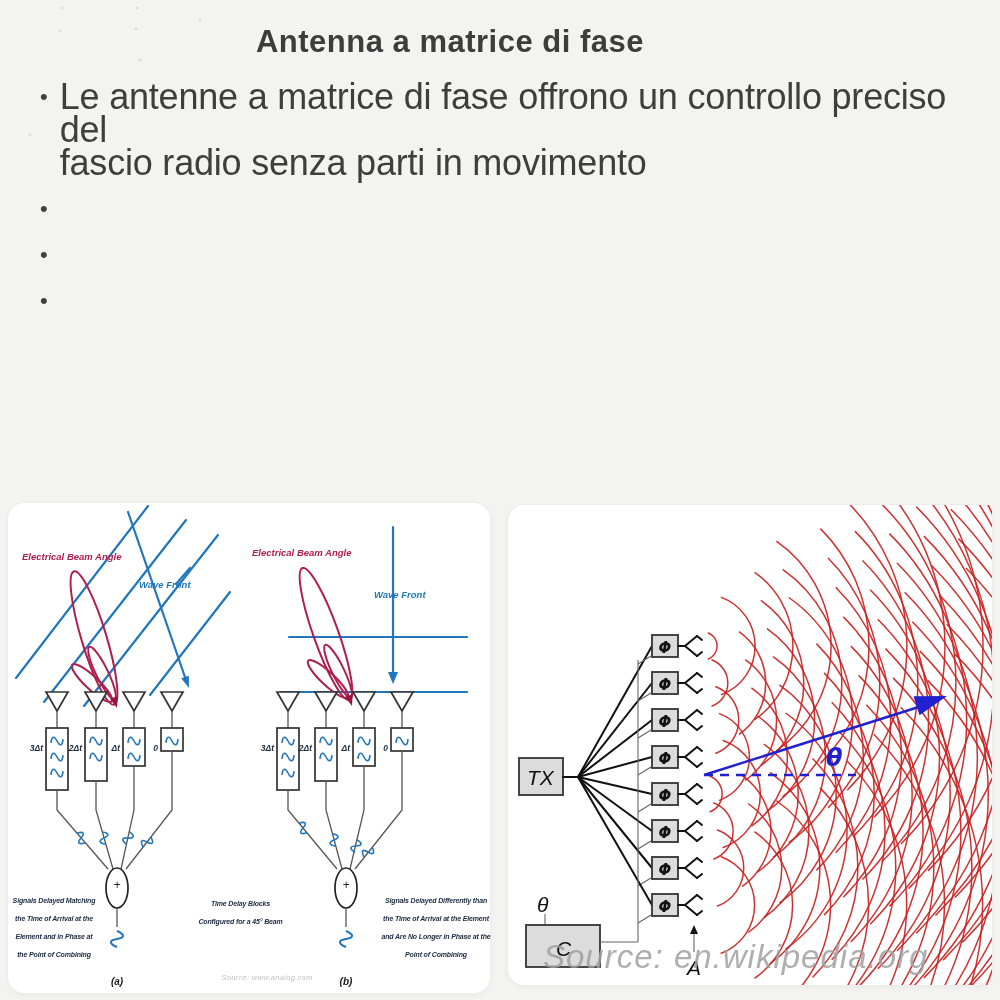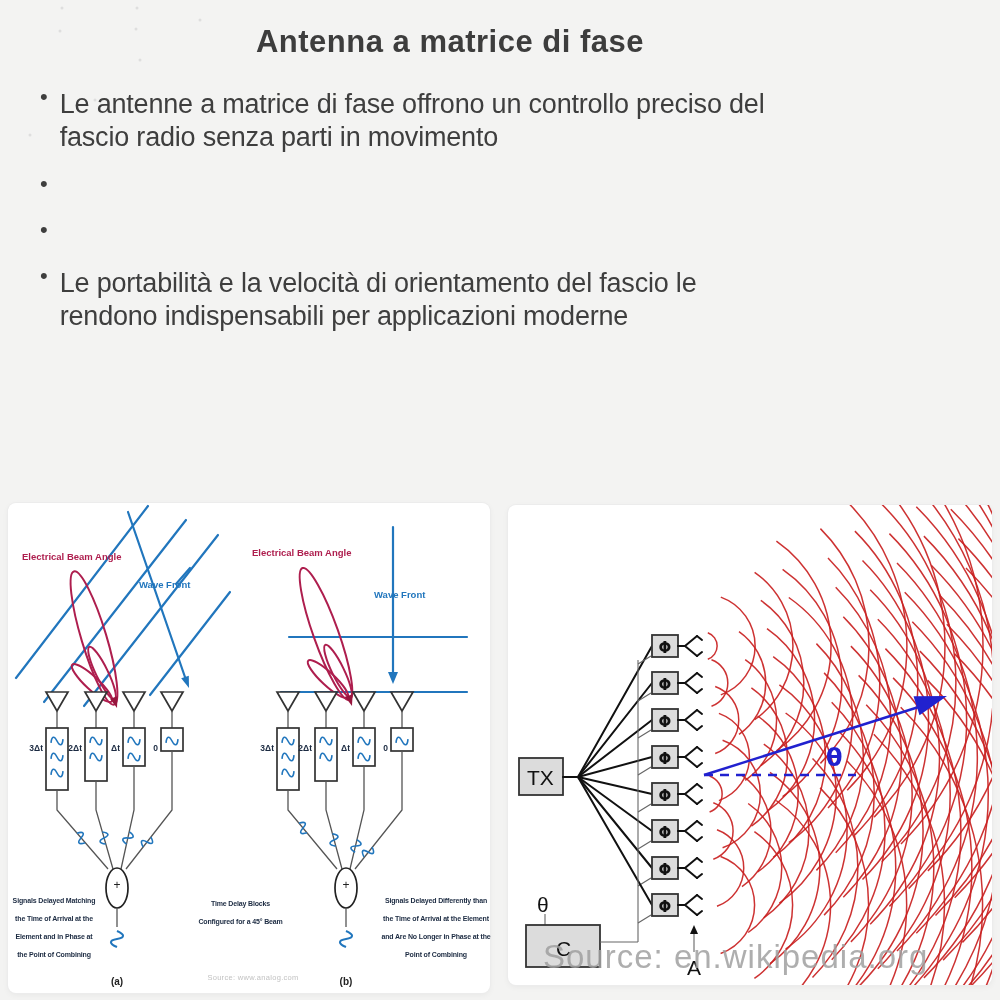--- a/index.html
+++ b/index.html
@@ -4,23 +4,23 @@
 <style>
   html,body{margin:0;padding:0;}
   .page{position:relative;width:1000px;height:1000px;background:#f3f3f2;overflow:hidden;
         font-family:"Liberation Sans",sans-serif;}
   .bgsvg{position:absolute;inset:0;}
   .title{position:absolute;top:24px;left:0;width:900px;text-align:center;
          font-size:31px;font-weight:600;color:#3d3d3d;letter-spacing:.5px;}
   .bullets{position:absolute;top:80px;left:40px;width:930px;}
   .bullet{display:flex;gap:12px;margin-bottom:13px;color:#3e3e3e;}
   .marker{font-size:22px;line-height:33px;flex:0 0 auto;}
-  .bullet-text{font-size:27px;line-height:33px;white-space:pre-line;letter-spacing:-0.2px;margin-top:8px;}
-  .card{position:absolute;background:#fff;border-radius:8px;
-        box-shadow:0 0 0 1px #ececec,0 2px 6px rgba(0,0,0,.05);}
+  .bullet-text{font-size:36px;line-height:33px;white-space:pre-line;letter-spacing:-0.2px;}
+  .card{position:absolute;background:#fff;border-radius:16px;
+        box-shadow:0 0 0 1px #ececec,0 2px 6px rgba(0,0,0,.05);font-style:italic;}
   #card-left{left:8px;top:503px;width:482px;height:490px;}
   #card-right{left:508px;top:505px;width:484px;height:480px;}
   svg.fig{position:absolute;inset:0;width:100%;height:100%;}
   .note{position:absolute;font-size:7px;font-weight:bold;line-height:18px;color:#1b2a41;
         text-align:center;white-space:pre-line;letter-spacing:-0.15px;}
   .src{position:absolute;font-size:7.5px;color:#c2c2c2;text-align:center;letter-spacing:.3px;}
   
   .blue{stroke:#2176bd;stroke-width:2.2;fill:none;stroke-linecap:round;}
   .bluefill{fill:#2176bd;stroke:none;}
   .bluetext{font-family:"Liberation Sans",sans-serif;font-size:9.5px;font-weight:bold;fill:#2176bd;}
@@ -93,22 +93,20 @@
 fascio radio senza parti in movimento</div>
     </div>
     <div class="bullet">
       <span class="marker">•</span>
     </div>
     <div class="bullet">
       <span class="marker">•</span>
     </div>
     <div class="bullet">
       <span class="marker">•</span>
-      <div class="bullet-text">Le portabilità e la velocità di orientamento del fascio le
-rendono indispensabili per applicazioni moderne</div>
     </div>
   </div>
 
   <div class="card" id="card-left">
     <svg class="fig" id="svg-left" viewBox="8 503 482 490">
       <defs>
         <path id="tilde" d="M -7 0 C -4 -7 -1 -7 0 0 C 1 7 4 7 7 0" stroke="#2176bd" stroke-width="1.8" fill="none"></path>
       </defs>
 
       <g>
@@ -235,21 +233,21 @@
     <div class="note" style="left:0px;top:389px;width:92px;">Signals Delayed Matching
 the Time of Arrival at the
 Element and in Phase at
 the Point of Combining</div>
     <div class="note" style="left:185px;top:392px;width:95px;">Time Delay Blocks
 Configured for a 45° Beam</div>
     <div class="note" style="left:368px;top:389px;width:120px;">Signals Delayed Differently than
 the Time of Arrival at the Element
 and Are No Longer in Phase at the
 Point of Combining</div>
-    <div class="src" style="left:170px;top:470px;width:150px;">Source: www.analog.com</div>
+    <div class="src" style="left:184px;top:470px;width:150px;">Source: www.analog.com</div>
   </div>
 
   <div class="card" id="card-right">
     <svg class="fig" id="svg-right" viewBox="508 505 484 480">
       <g id="wave-arcs">
           <path d="M707.8,632.8 A14,14 0 0 1 707.8,659.2" class="arc"></path>
           <path d="M720.8,597.1 A52,52 0 0 1 720.8,694.9" class="arc"></path>
           <path d="M754.6,572.3 A90,90 0 0 1 754.6,719.7" class="arc"></path>
           <path d="M776.4,541.1 A128,128 0 0 1 776.4,750.9" class="arc"></path>
           <path d="M820.4,528.6 A166,166 0 0 1 820.4,763.4" class="arc"></path>

